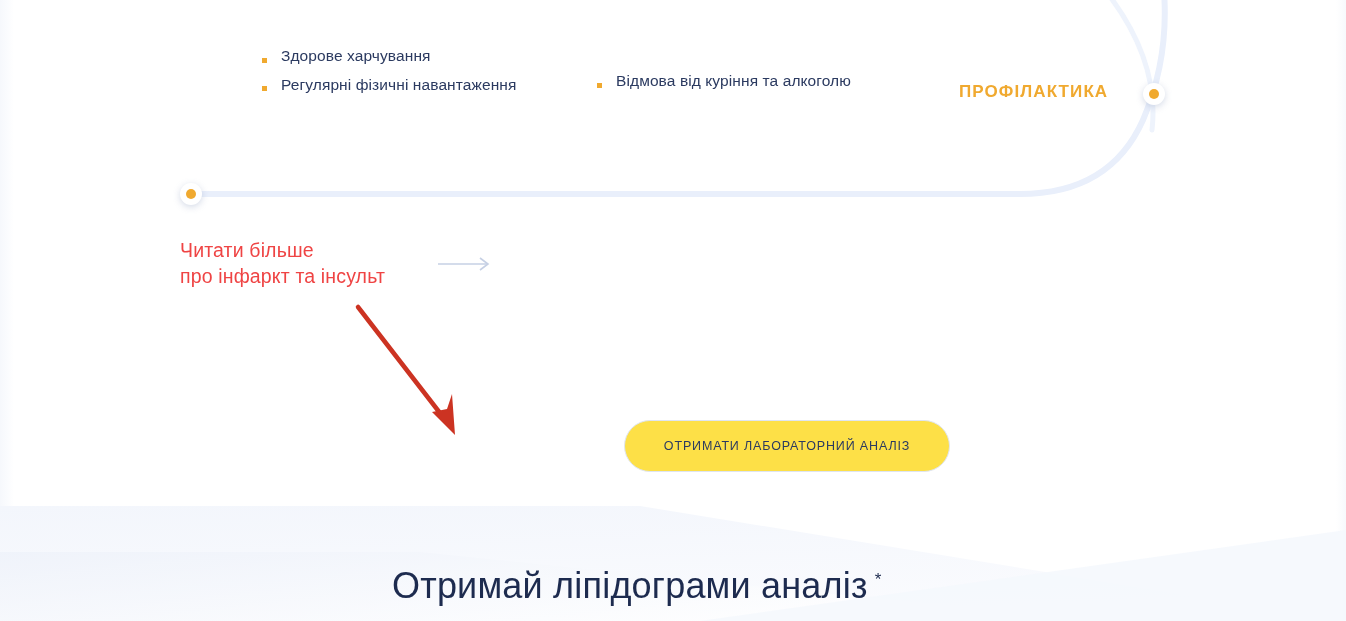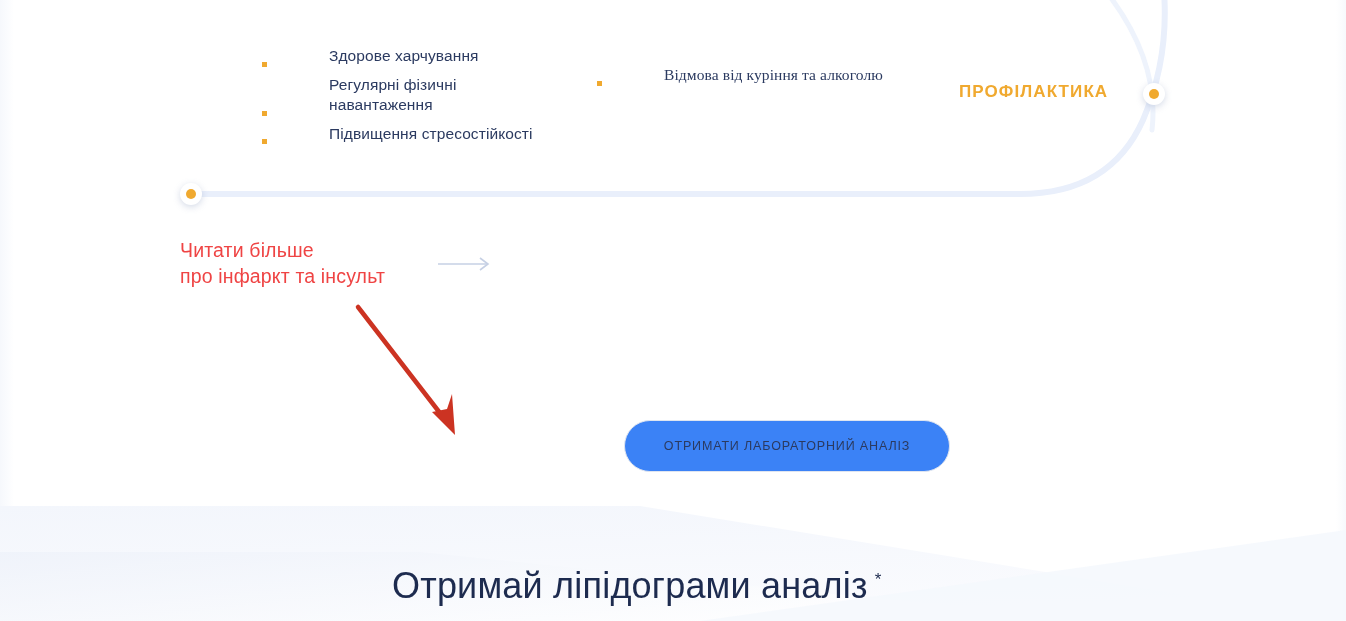--- a/index.html
+++ b/index.html
@@ -37,23 +37,22 @@
     content:"";width:10px;height:10px;border-radius:50%;background:#f0a92f;
   }
   #dot-right{left:1143px;top:83px;}
   #dot-left{left:180px;top:183px;}
 
   
   .list-col{position:absolute;}
   #col-left{left:262px;top:46px;width:300px;}
   #col-right{left:597px;top:46px;width:300px;}
   .bullet-item{
-    display:flex;align-items:flex-end;
+    display:flex;align-items:center;
     margin-bottom:8px;
-    gap:48px;
   }
   .bullet-mark{
     width:5px;height:5px;background:#f0a92f;
     margin-top:8px;margin-right:14px;flex:0 0 auto;
   }
   .bullet-text{
     font-size:15.5px;line-height:1.33;color:#2b3a60;
     letter-spacing:0.1px;white-space:pre-line;
   }
 
@@ -78,21 +77,21 @@
   #btn-primary{
     position:absolute;left:394px;top:420px;width:204px;height:50px;
     background:#eeab3b;border:none;border-radius:25px;
     color:#ffffff;font-size:12.5px;letter-spacing:0.85px;
     font-family:"Liberation Sans", sans-serif;
     display:flex;align-items:center;justify-content:center;
     cursor:pointer;
   }
   #btn-secondary{
     position:absolute;left:624px;top:420px;width:326px;height:52px;
-    background:#3b82f6;border:1px solid #dfe5f0;border-radius:26px;
+    background:#fde047;border:1px solid #dfe5f0;border-radius:26px;
     color:#2b3a60;font-size:12.5px;letter-spacing:0.85px;
     font-family:"Liberation Sans", sans-serif;
     display:flex;align-items:center;justify-content:center;
     cursor:pointer;
   }
 
   
   .lower-wash{position:absolute;left:0;top:470px;width:1346px;height:151px;overflow:hidden;}
 
   
@@ -129,28 +128,24 @@
 
   <div class="list-col" id="col-left">
     <div class="bullet-item">
       <span class="bullet-mark"></span>
       <span class="bullet-text">Здорове харчування</span>
     </div>
     <div class="bullet-item">
       <span class="bullet-mark"></span>
       <span class="bullet-text">Регулярні фізичні навантаження</span>
     </div>
-    <div class="bullet-item">
-      <span class="bullet-mark"></span>
-      <span class="bullet-text">Підвищення стресостійкості</span>
-    </div>
   </div>
 
   <div class="list-col" id="col-right">
-    <div class="bullet-item" style="margin-top:19px;font-family:Liberation Serif, serif;">
+    <div class="bullet-item" style="margin-top:25px;">
       <span class="bullet-mark"></span>
       <span class="bullet-text">Відмова від куріння та алкоголю</span>
     </div>
   </div>
 
   <div id="section-label">ПРОФІЛАКТИКА</div>
 
   <div id="read-more">Читати більше
 про інфаркт та інсульт</div>
   <svg id="read-more-arrow" viewBox="0 0 56 20">

